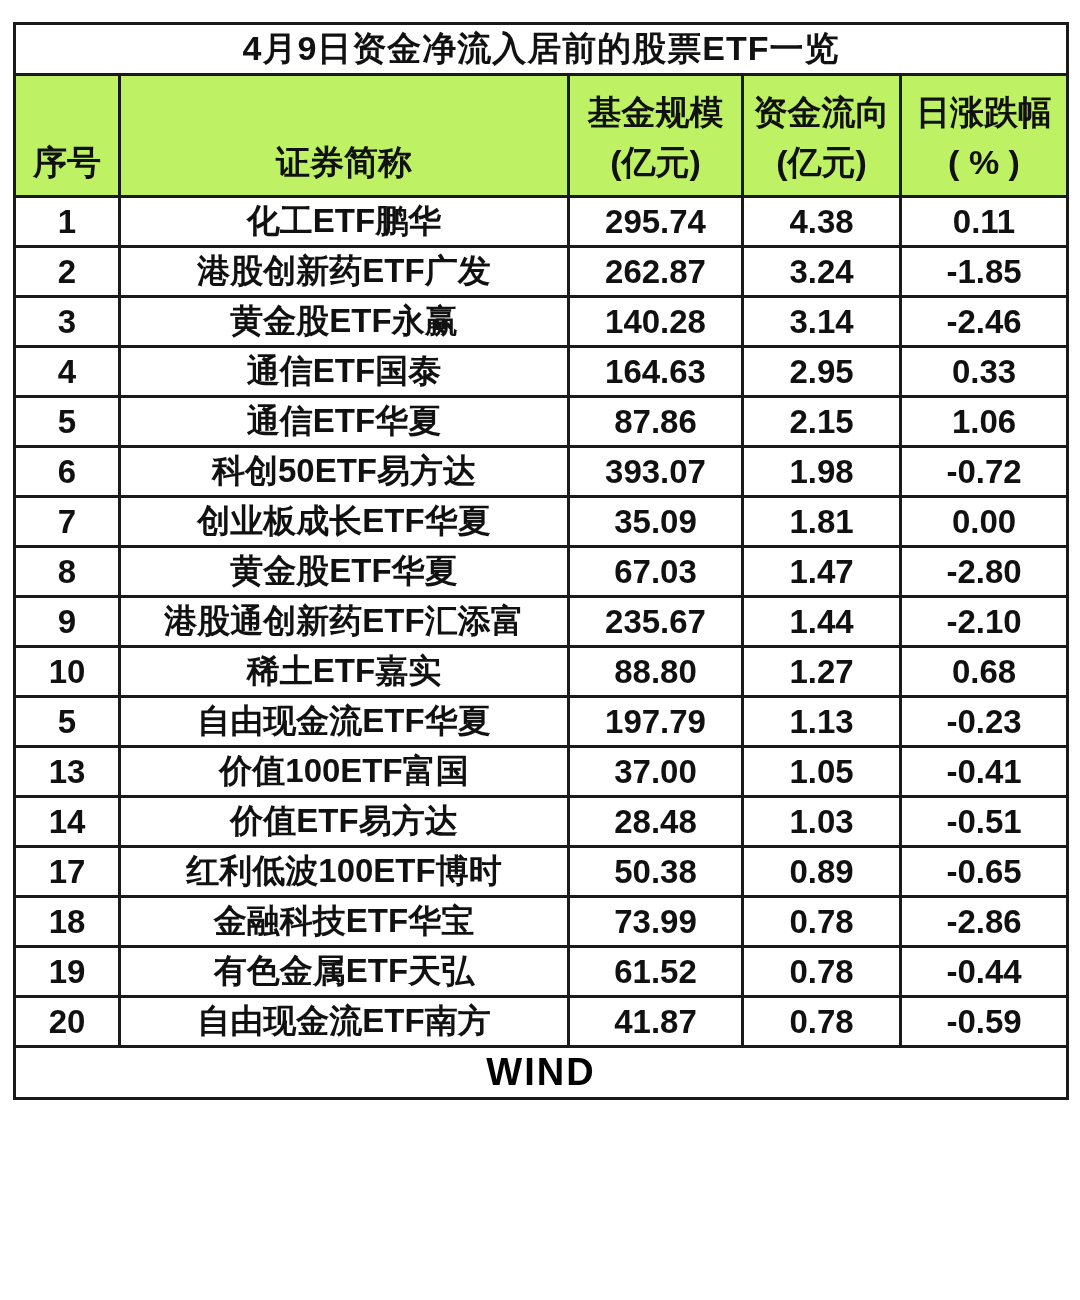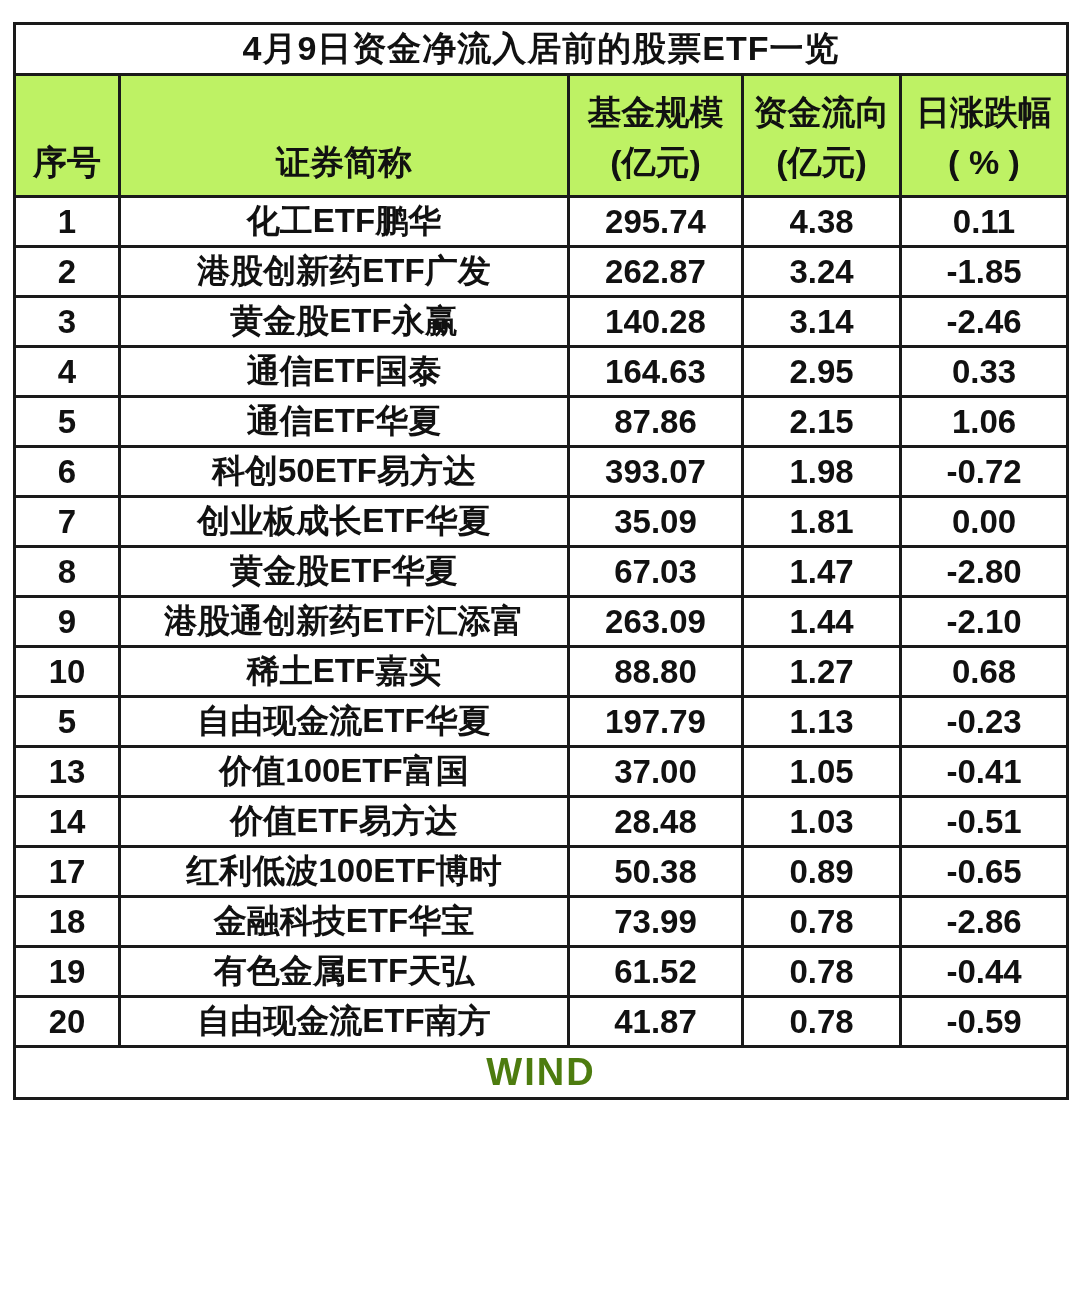--- a/index.html
+++ b/index.html
@@ -45,21 +45,21 @@
     padding-bottom: 8px;
   }
   .data-row td {
     height: 49px;
     font-size: 33px;
     background: #ffffff;
   }
   .footer-cell {
     height: 52px;
     font-size: 38px;
-    color: #4d7c0f;
+    color: #000000;
     background: #ffffff;
     letter-spacing: 2px;
     vertical-align: middle;
   }
 </style>
 </head>
 <body>
 
 <div class="table-wrap">
   <table>
@@ -156,21 +156,21 @@
     <td>8</td>
     <td>黄金股ETF华夏</td>
     <td>67.03</td>
     <td>1.47</td>
     <td>-2.80</td>
   </tr>
 
   <tr class="data-row">
     <td>9</td>
     <td>港股通创新药ETF汇添富</td>
-    <td>263.09</td>
+    <td>235.67</td>
     <td>1.44</td>
     <td>-2.10</td>
   </tr>
 
   <tr class="data-row">
     <td>10</td>
     <td>稀土ETF嘉实</td>
     <td>88.80</td>
     <td>1.27</td>
     <td>0.68</td>

